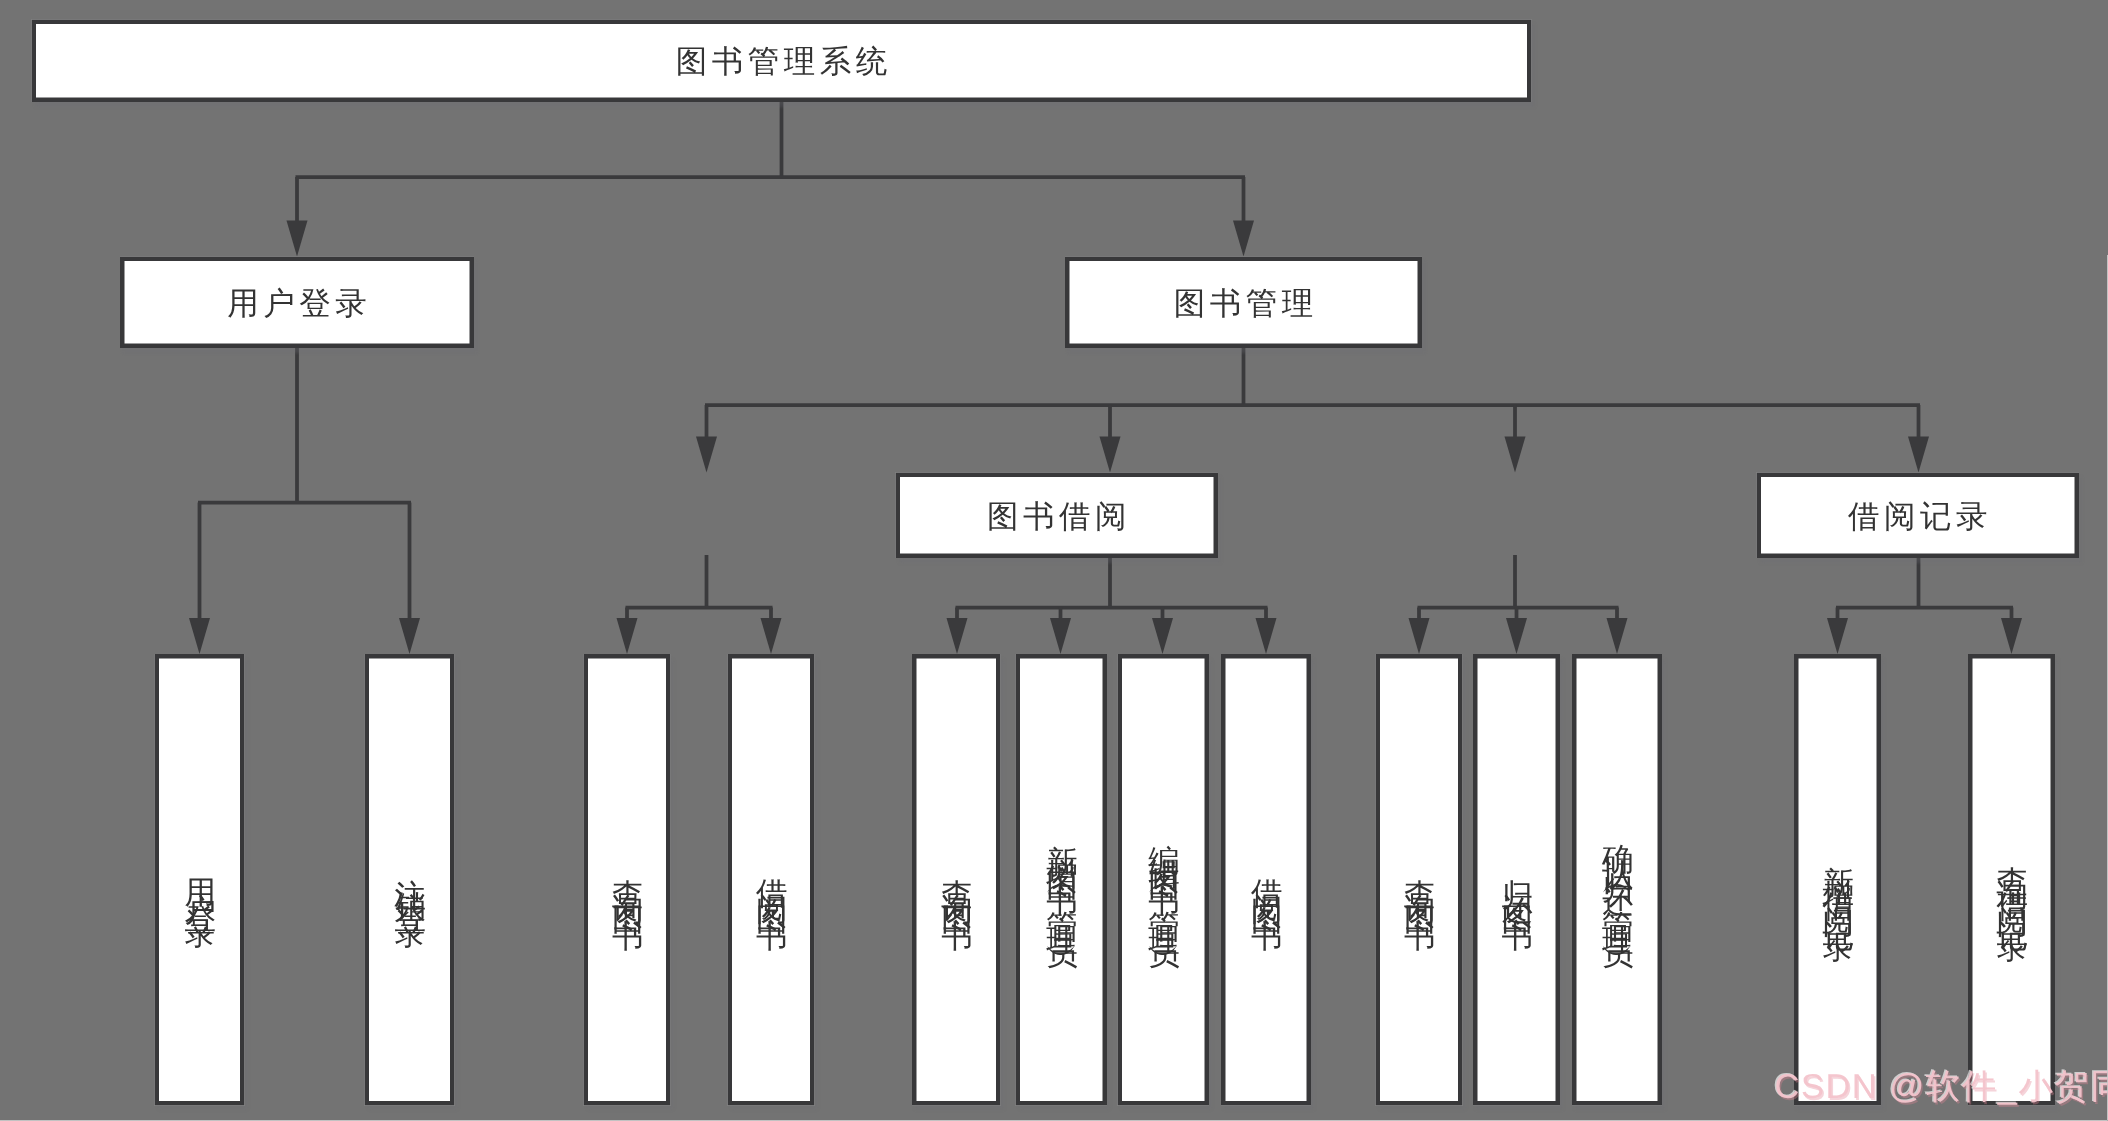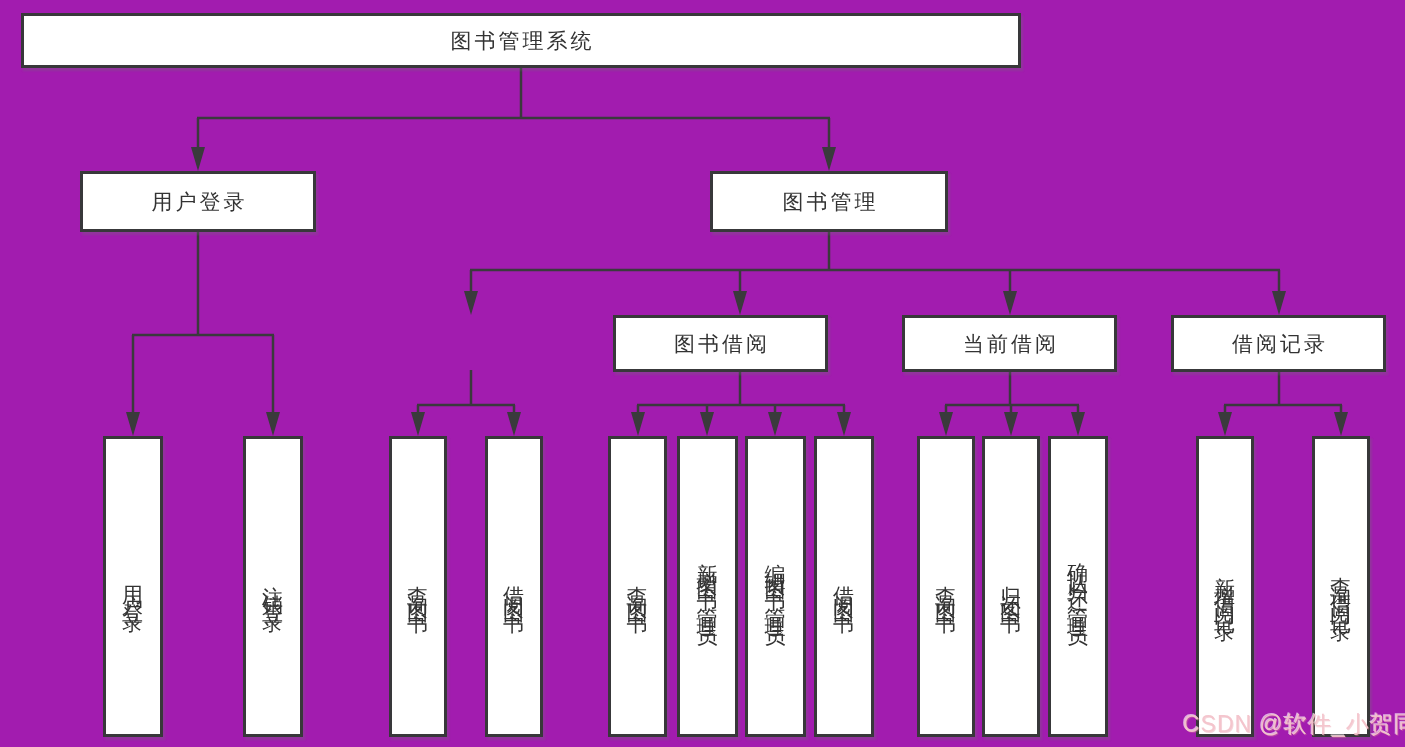--- a/index.html
+++ b/index.html
@@ -1,19 +1,19 @@
 <!DOCTYPE html>
 <html><head>
 <meta charset="utf-8">
 <style>
   html,body{margin:0;padding:0;background:#ffffff;}
   #canvas{
     position:relative;
     width:1405px;height:747px;
-    background:#a21caf;
+    background:#737373;
     font-family:"Liberation Sans","DejaVu Sans",sans-serif;
     overflow:hidden;
   }
   #connectors{position:absolute;left:0;top:0;width:1405px;height:747px;pointer-events:none;}
   #connectors line{stroke:#3a3a3c;stroke-width:2.5;}
   #connectors polygon{fill:#3a3a3c;}
   .node{
     position:absolute;
     background:#ffffff;
     border:3px solid #38383a;
@@ -104,22 +104,21 @@
     <line x1="1341" y1="405" x2="1341" y2="425"></line>
     <polygon points="1218,412 1232,412 1225,436"></polygon>
     <polygon points="1334,412 1348,412 1341,436"></polygon>
   </svg>
 
   <div class="node h-node" style="left:21px;top:13px;width:1000px;height:55px;">图书管理系统</div>
 
   <div class="node h-node" style="left:80px;top:171px;width:236px;height:61px;">用户登录</div>
   <div class="node h-node" style="left:710px;top:171px;width:238px;height:61px;">图书管理</div>
 
-  <div class="node h-node" style="left:613px;top:315px;width:215px;height:57px;">图书借阅</div>
-  <div class="node h-node" style="left:902px;top:315px;width:215px;height:57px;">当前借阅</div>
+  <div class="node h-node" style="left:597px;top:315px;width:215px;height:57px;">图书借阅</div>
   <div class="node h-node" style="left:1171px;top:315px;width:215px;height:57px;">借阅记录</div>
 
   <div class="node v-node" style="left:103px;top:436px;width:60px;height:301px;">用户登录</div>
   <div class="node v-node" style="left:243px;top:436px;width:60px;height:301px;">注销登录</div>
 
   <div class="node v-node" style="left:389px;top:436px;width:58px;height:301px;">查询图书</div>
   <div class="node v-node" style="left:485px;top:436px;width:58px;height:301px;">借阅图书</div>
 
   <div class="node v-node" style="left:608px;top:436px;width:59px;height:301px;">查询图书</div>
   <div class="node v-node" style="left:677px;top:436px;width:61px;height:301px;">新增图书（管理员）</div>

